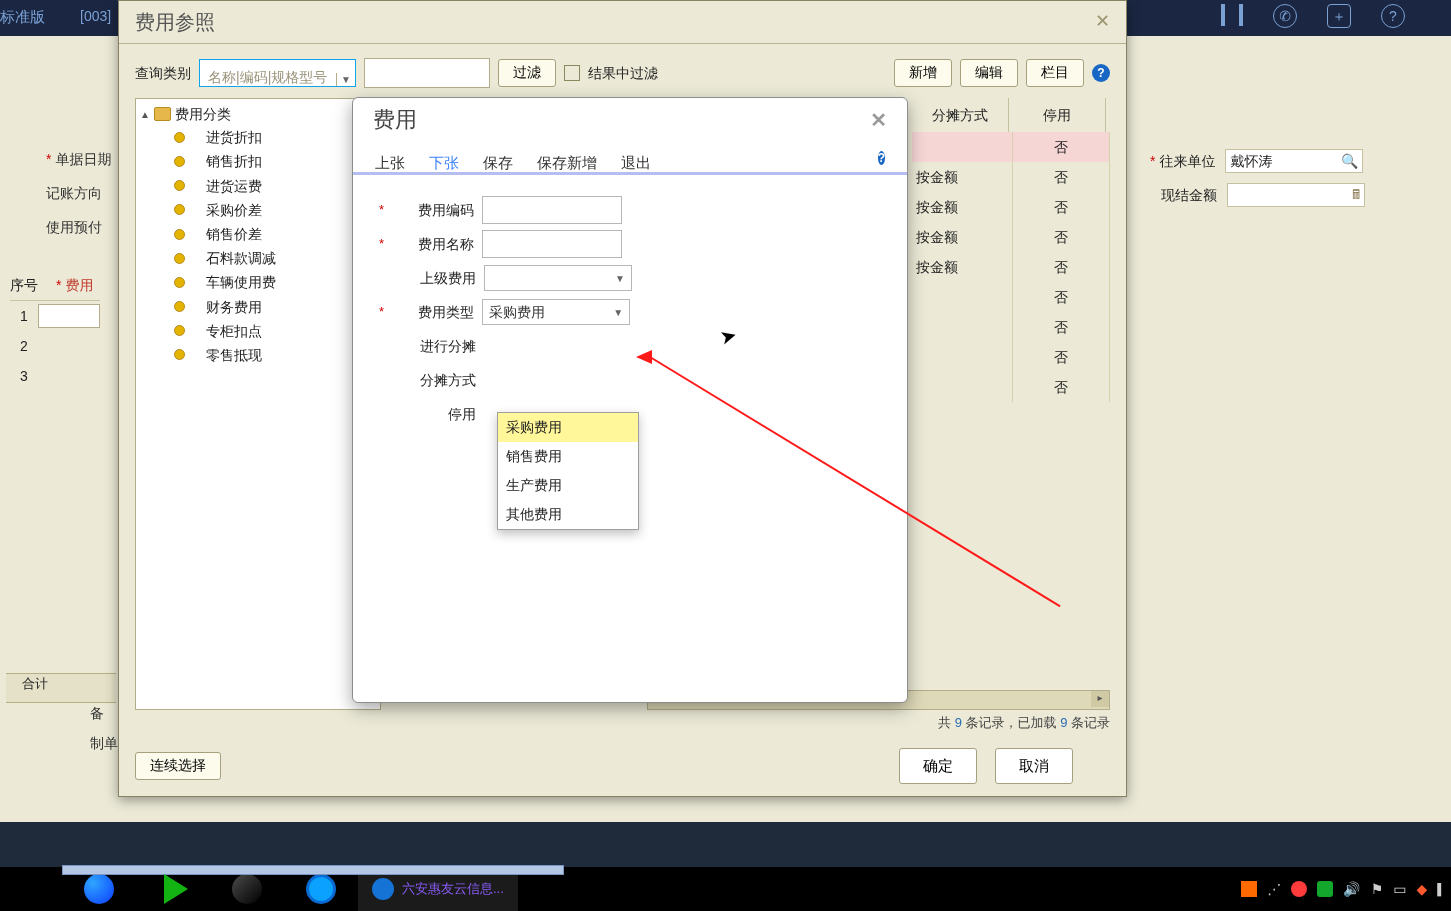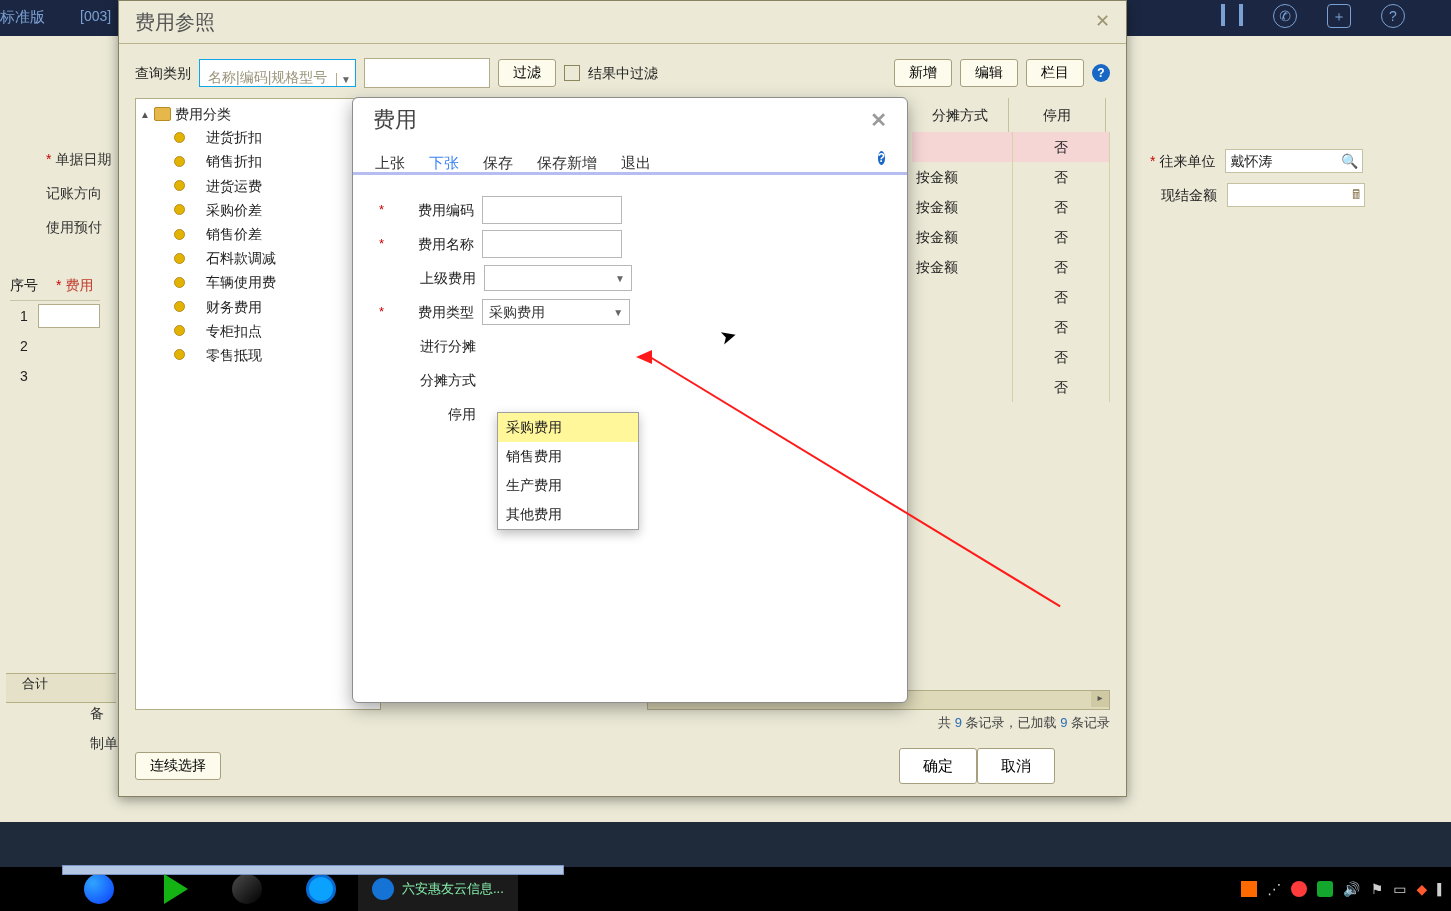--- a/index.html
+++ b/index.html
@@ -65,21 +65,21 @@
   .gh-cell{border-right:1px solid #c6c19d;width:96px;text-align:center;line-height:34px;background:#ecead7;font-size:14px;}
   .grid-rows{position:absolute;right:0;top:34px;width:198px;}
   .g-row{display:flex;height:30px;}
   .g-row.hl{background:#f6d5d5;}
   .g-cell{width:96px;text-align:center;line-height:30px;border-right:1px solid #d6d1ad;font-size:14px;}
   .scroll-track{position:absolute;left:266px;right:0;bottom:0;height:18px;background:#ded9b8;border:1px solid #b3ad89;}
   .scroll-btn{position:absolute;right:0;top:0;width:18px;height:16px;background:#cfc9a4;text-align:center;font-size:10px;color:#555;}
   .rec-info{position:absolute;right:16px;bottom:64px;font-size:13px;color:#444;}
 
   .m1-foot{position:absolute;left:16px;bottom:16px;display:flex;align-items:center;}
-  .m1-foot .right{position:absolute;left:764px;display:flex;}
+  .m1-foot .right{position:absolute;left:764px;display:flex;gap:18px;}
   .btn-big{border:1px solid #a7a07e;background:#fff;height:36px;width:78px;border-radius:3px;font-size:15px;}
 
   
   .m2{position:absolute;left:352px;top:97px;width:554px;height:604px;background:#fff;border:1px solid #8d8d8d;border-radius:6px;box-shadow:0 6px 18px rgba(0,0,0,.35);}
   .m2-title{display:flex;justify-content:space-between;align-items:center;height:44px;padding:0 20px;font-size:22px;color:#444;}
   .m2-close{color:#9a9a9a;font-size:20px;font-weight:bold;cursor:pointer;}
   .m2-tabs{display:flex;gap:24px;padding:0 22px;border-bottom:3px solid #b6bdf0;height:30px;align-items:flex-end;font-size:15px;color:#333;}
   .m2-tabs .dis{color:#3b82f6;}
   .m2-tabs .hicon2{margin-left:auto;padding-bottom:5px;}
   .m2-form{padding:18px 26px;}
@@ -98,21 +98,21 @@
   .arrow-head{width:0;height:0;border-top:7px solid transparent;border-bottom:7px solid transparent;border-right:16px solid #ff1a1a;}
 
   .cursor{position:absolute;left:720px;top:323px;font-size:20px;color:#000;transform:rotate(-15deg);}
 
   
   .taskbar{position:absolute;left:0;bottom:0;width:1451px;height:44px;background:#000;}
   .btn-canc-open{position:absolute;left:62px;top:-2px;width:500px;height:8px;background:#b4c8e6;border:1px solid #7a95c3;}
   .tb-icons{display:flex;align-items:center;height:100%;padding-left:62px;gap:0;}
   .tb-icon{width:74px;height:44px;display:flex;align-items:center;justify-content:center;font-size:22px;color:#fff;}
   .tb-ico-circ{width:30px;height:30px;border-radius:50%;}
-  .tb-task{height:44px;display:flex;align-items:center;padding:0 14px;background:#1b1b1b;color:#86efac;gap:8px;font-size:13px;}
+  .tb-task{height:44px;display:flex;align-items:center;padding:0 14px;background:#1b1b1b;color:#8b5cf6;gap:8px;font-size:13px;}
   .tray{position:absolute;right:6px;top:0;height:44px;display:flex;align-items:center;gap:10px;color:#cfcfcf;font-size:14px;}
   .tray .sq{width:16px;height:16px;}
 </style>
 </head>
 <body>
 
 <div class="title-strip">
   <span class="title-text">标准版</span>
   <span class="title-003">[003]</span>
   <div class="header-icons">

